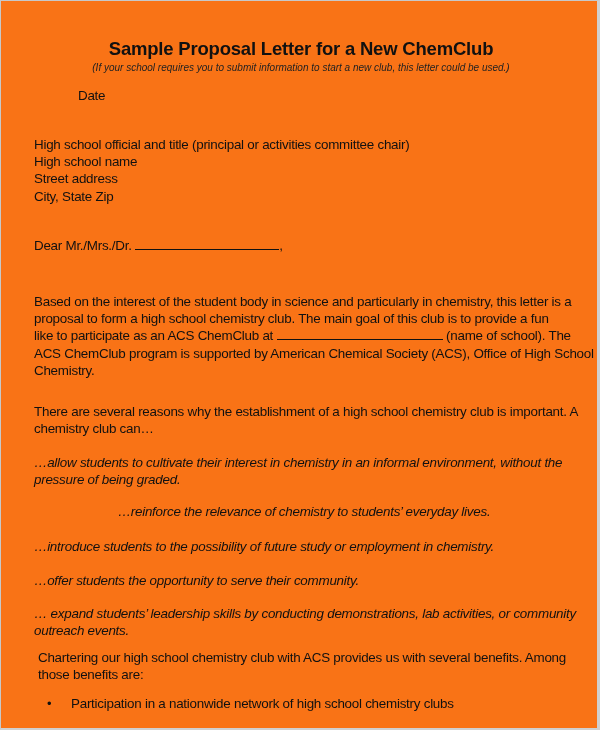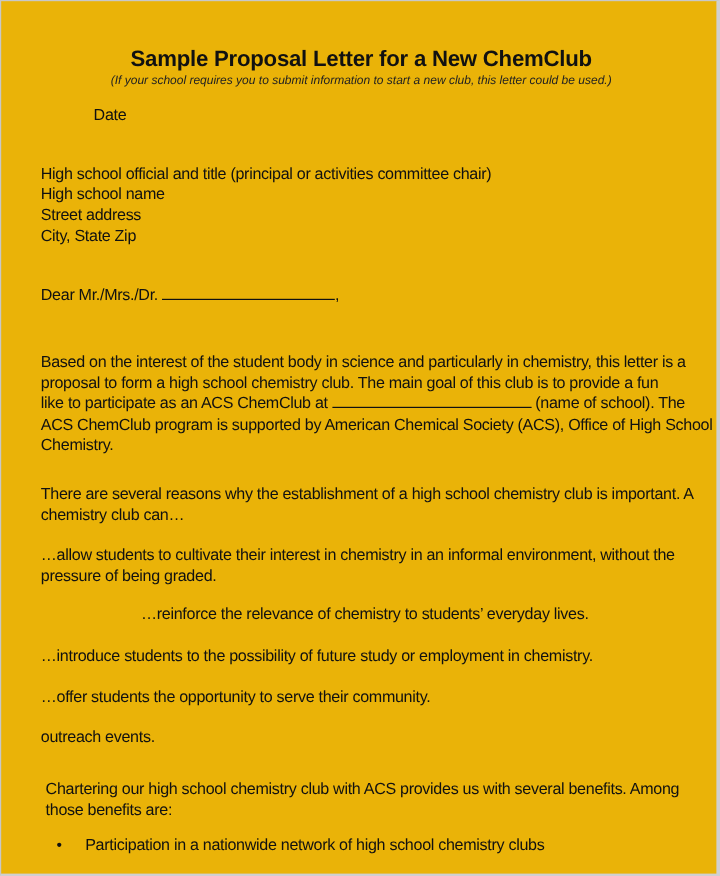--- a/index.html
+++ b/index.html
@@ -9,39 +9,39 @@
       font-family: "Liberation Sans", sans-serif;
       color: #111;
     }
     .page {
       position: relative;
       box-sizing: border-box;
       width: 600px; height: 730px;
       border: 1px solid #c8c8c8;
       border-right: 3px solid #d0d0d0;
       border-bottom: 2px solid #d0d0d0;
-      background: #eab308;
+      background: #f97316;
     }
     .title {
       position: absolute; top: 37px; left: 0; width: 600px;
       text-align: center; font-weight: bold; font-size: 18.5px;
       letter-spacing: -0.2px;
     }
     .subtitle {
       position: absolute; top: 61px; left: 0; width: 600px;
       text-align: center; font-style: italic; font-size: 10px;
       color: #222;
     }
     .block {
       position: absolute; left: 33px; width: 540px;
       font-size: 13.4px; line-height: 17.2px;
       letter-spacing: -0.25px;
     }
     .line { display: block; white-space: nowrap; }
-    .italic { }
+    .italic { font-style: italic; }
     .blank { display: inline-block; border-bottom: 1px solid #111; height: 12px; vertical-align: baseline; }
     .bullet-row { position: absolute; left: 46px; top: 695px; font-size: 13.4px; letter-spacing: -0.25px; }
     .bullet-dot { display: inline-block; width: 24px; font-size: 13px; }
   </style>
 </head>
 <body>
 
 <div class="page">
 
   <div class="title">Sample Proposal Letter for a New ChemClub</div>
@@ -93,20 +93,21 @@
 
   <div class="block italic" style="top:537px;">
     <span class="line">…introduce students to the possibility of future study or employment in chemistry.</span>
   </div>
 
   <div class="block italic" style="top:571px;">
     <span class="line">…offer students the opportunity to serve their community.</span>
   </div>
 
   <div class="block italic" style="top:604px;">
+    <span class="line">… expand students’ leadership skills by conducting demonstrations, lab activities, or community</span>
     <span class="line">outreach events.</span>
   </div>
 
   <div class="block" style="top:648px; left:37px;">
     <span class="line">Chartering our high school chemistry club with ACS provides us with several benefits. Among</span>
     <span class="line">those benefits are:</span>
   </div>
 
   <div class="bullet-row">
     <span class="bullet-dot">•</span><span>Participation in a nationwide network of high school chemistry clubs</span>

